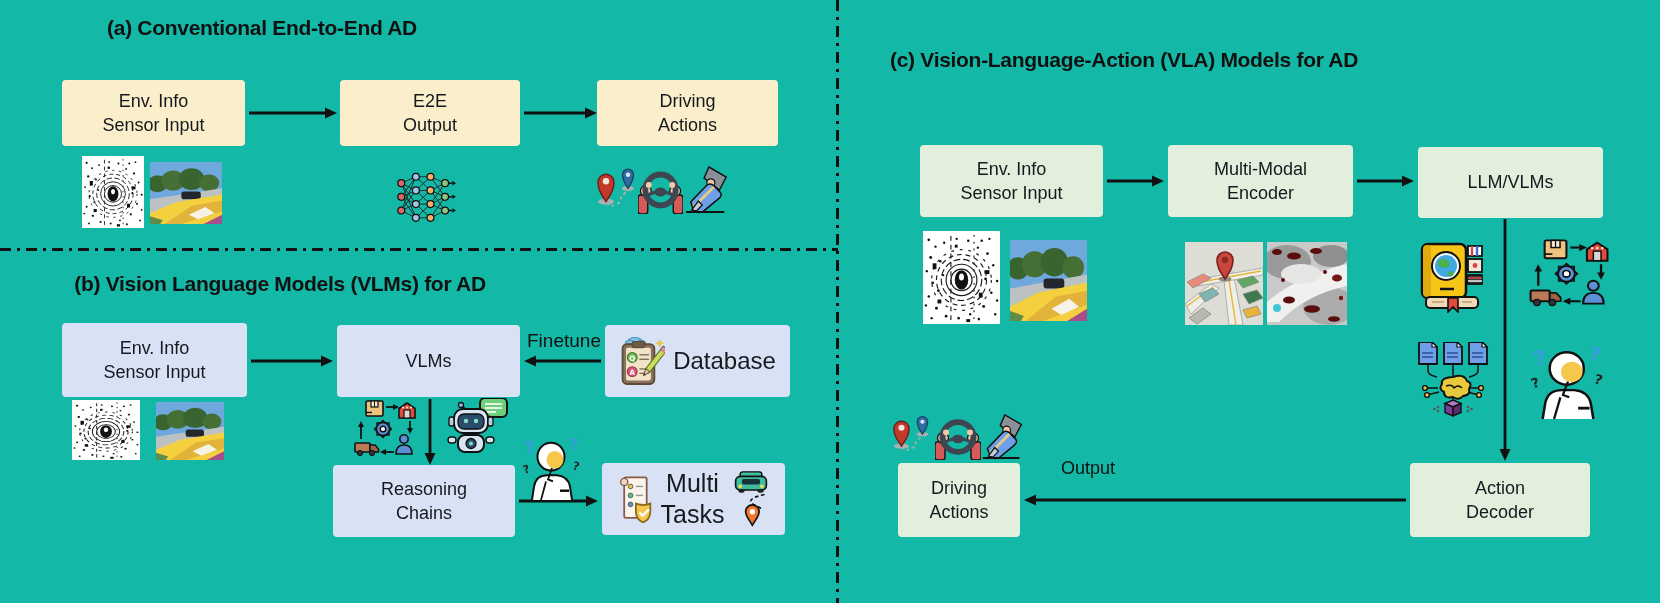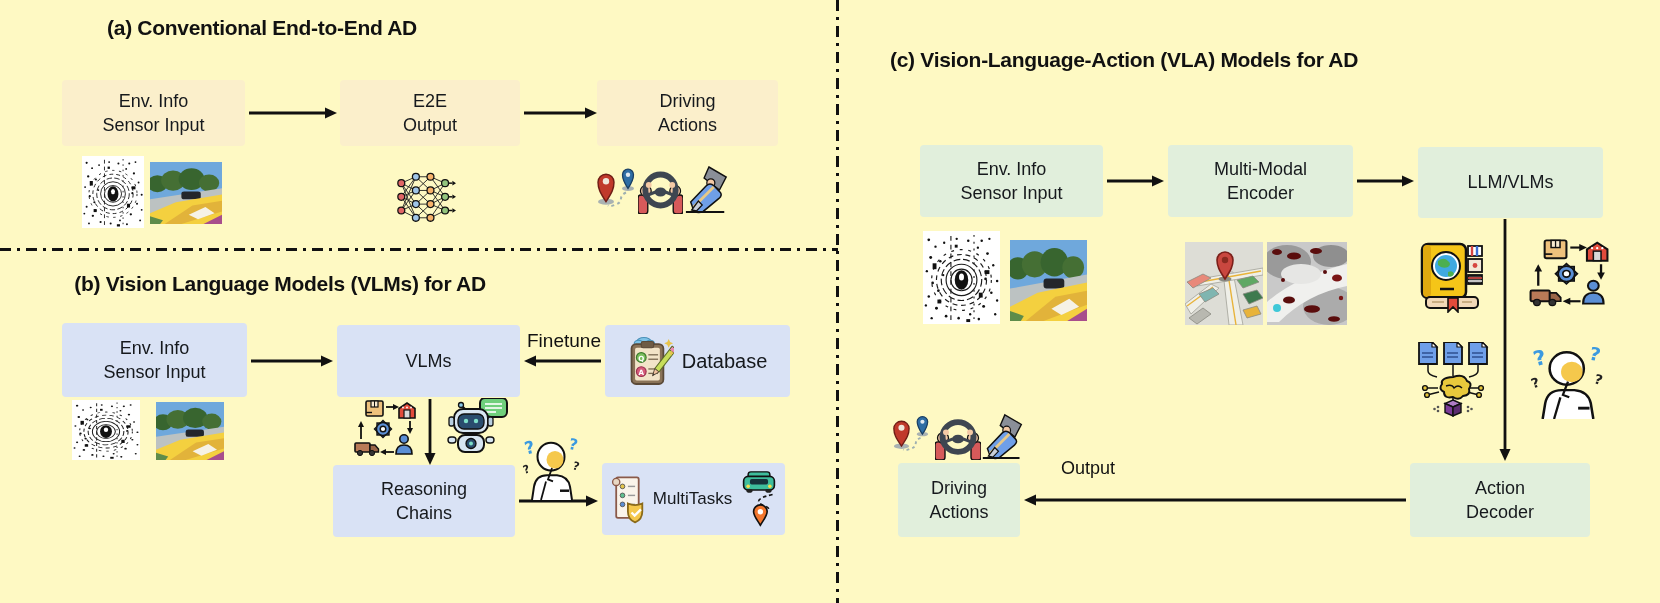--- a/index.html
+++ b/index.html
@@ -1,34 +1,34 @@
 <!DOCTYPE html>
 <html><head>
 <meta charset="utf-8">
 <style>
   html,body{margin:0;padding:0;background:#fff;}
-  .stage{position:relative;width:1660px;height:603px;background:#fef9c3;overflow:hidden;
+  .stage{position:relative;width:1660px;height:603px;background:#14b8a6;overflow:hidden;
          font-family:"Liberation Sans","DejaVu Sans",sans-serif;color:#111;}
   .panel-title{position:absolute;font-size:21px;font-weight:700;letter-spacing:-0.3px;
                text-align:center;white-space:nowrap;}
   .box{position:absolute;border-radius:4px;display:flex;align-items:center;justify-content:center;
        text-align:center;font-size:18px;line-height:1.35;white-space:pre-line;color:#16191d;}
   .box.a{background:#FBEFCB;}
   .box.b{background:#D9E2F5;}
   .box.c{background:#E1EFDC;}
   .hbox{gap:8px;white-space:nowrap;}
   .lbl{position:absolute;font-size:19px;font-weight:400;text-align:center;white-space:nowrap;}
   .arr{position:absolute;overflow:visible;}
   .arr line{stroke:#111;stroke-width:2.8;}
   .arr polygon{fill:#111;}
   .ic{position:absolute;}
   .divider{position:absolute;}
   .vdash{width:3px;background:repeating-linear-gradient(to bottom,#111 0 11px,transparent 11px 17px,#111 17px 20px,transparent 20px 26px);}
   .hdash{height:3px;background:repeating-linear-gradient(to right,#111 0 11px,transparent 11px 17px,#111 17px 20px,transparent 20px 26px);}
-  .mt-text{display:flex;flex-direction:row;align-items:center;font-size:17px;line-height:1.25;color:#16191d;}
+  .mt-text{display:flex;flex-direction:column;align-items:center;font-size:25px;line-height:1.25;color:#16191d;}
 </style>
 </head>
 <body>
 
 <div class="stage">
 
   <svg width="0" height="0" style="position:absolute" aria-hidden="true">
     <defs>
       <g id="g-lidar">
         <rect width="80" height="95" fill="#ffffff"></rect>
@@ -271,21 +271,21 @@
         <line x1="23" y1="43" x2="34" y2="43" stroke="#7a6a52" stroke-width="1.5"></line>
       <g transform="rotate(38 40 30)">
         <rect x="37" y="10" width="6" height="32" fill="#C7DE5A" stroke="#5b6b2a" stroke-width="1.2"></rect>
         <rect x="37" y="10" width="6" height="5" fill="#E88AB0" stroke="#5b6b2a" stroke-width="1"></rect>
         <polygon points="37,42 43,42 40,50" fill="#F2C4A0" stroke="#5b4a38" stroke-width="1"></polygon>
         <polygon points="39,47 41,47 40,50" fill="#333"></polygon>
       </g>
       <path d="M46 4 l1.6 3.4 3.4 1.6 -3.4 1.6 -1.6 3.4 -1.6 -3.4 -3.4 -1.6 3.4 -1.6 Z" fill="#E8C44C"></path>
       <path d="M49 17 l1 2 2 1 -2 1 -1 2 -1 -2 -2 -1 2 -1 Z" fill="#E8C44C"></path>
     </svg>
-    <span style="font-size:20px;">Database</span>
+    <span style="font-size:24px;">Database</span>
   </div>
 
   <div class="lbl" style="left:514px;top:330px;width:100px">Finetune</div>
 
   <svg class="arr" style="left:251px;top:354px" width="82" height="14">
       <line x1="0" y1="7" x2="71" y2="7"></line>
       <polygon points="70,1.5 82,7 70,12.5"></polygon>
     </svg>
   <svg class="arr" style="left:524px;top:354px" width="77" height="14">
       <line x1="11" y1="7" x2="77" y2="7"></line>

